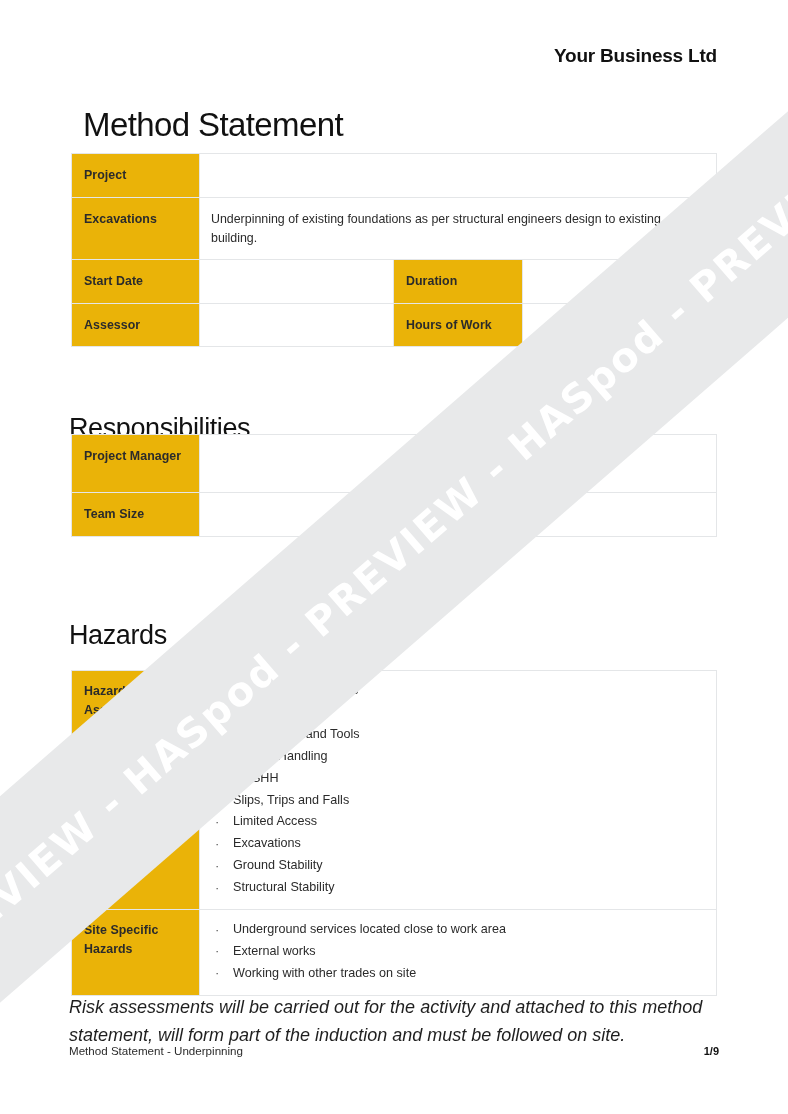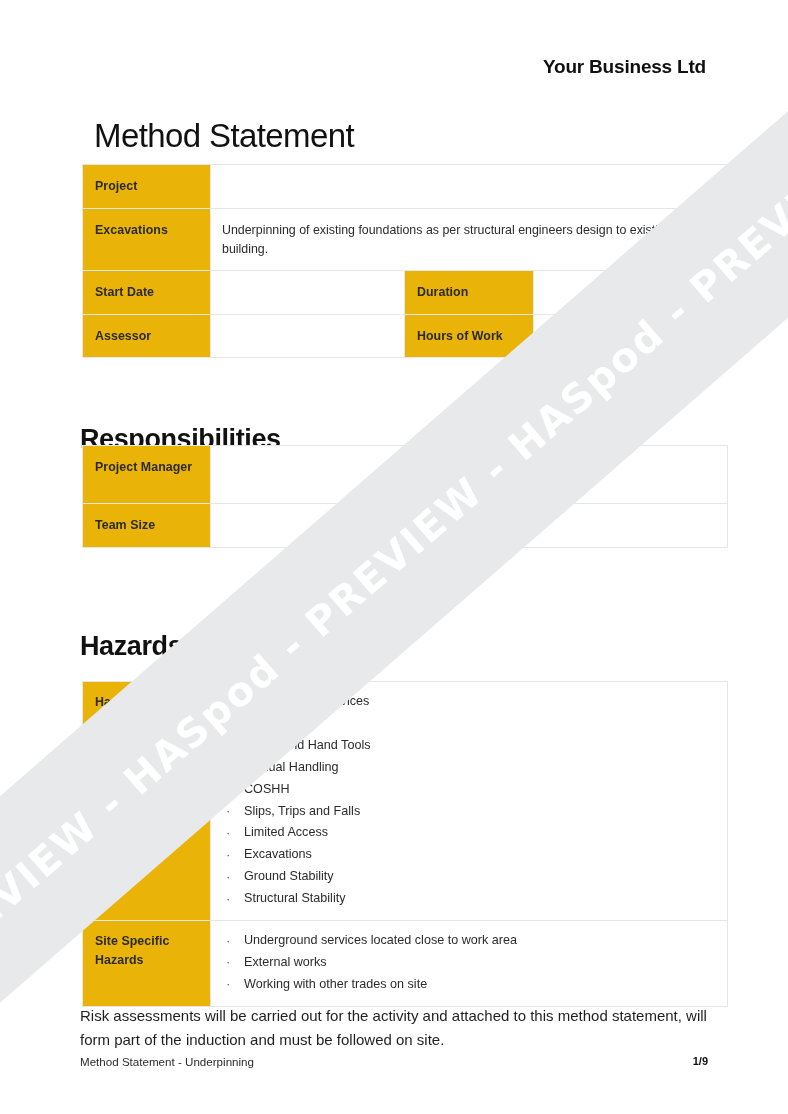--- a/index.html
+++ b/index.html
@@ -14,21 +14,21 @@
     font-family: "Liberation Sans", sans-serif;
     color: #1a1a1a;
     position: relative;
     overflow: hidden;
   }
 
   .page {
     position: relative;
     width: 788px;
     height: 1114px;
-    padding: 11px;
+    padding: 0;
     background: #ffffff;
   }
 
   
   .watermark {
     position: absolute;
     inset: 0;
     overflow: hidden;
     pointer-events: none;
     z-index: 5;
@@ -78,21 +78,21 @@
     font-size: 33px;
     font-weight: normal;
     letter-spacing: -0.6px;
     color: #111111;
   }
 
   .section-title {
     position: absolute;
     left: 69px;
     font-size: 27px;
-    font-weight: bold;
+    font-weight: normal;
     letter-spacing: -0.4px;
     color: #111111;
   }
   .section-title.resp { top: 413px; }
   .section-title.haz  { top: 620px; }
 
   
   table.ms {
     position: absolute;
     left: 71px;
@@ -157,33 +157,34 @@
     top: -0.5px;
     font-size: 13px;
     color: #555;
   }
 
   .note {
     position: absolute;
     left: 69px;
     top: 993px;
     width: 648px;
-    font-size: 15px;
+    font-style: italic;
+    font-size: 18px;
     line-height: 1.58;
     color: #1f1f1f;
   }
 
   .footer {
     position: absolute;
     left: 69px;
     right: 69px;
     top: 1044px;
     display: flex;
     justify-content: space-between;
-    align-items: flex-start;
+    align-items: flex-end;
     font-size: 11.6px;
     color: #2b2b2b;
   }
   .footer .pg { font-weight: bold; font-size: 11px; color: #111; }
 </style>
 </head>
 <body>
 
 <div class="page">
 

